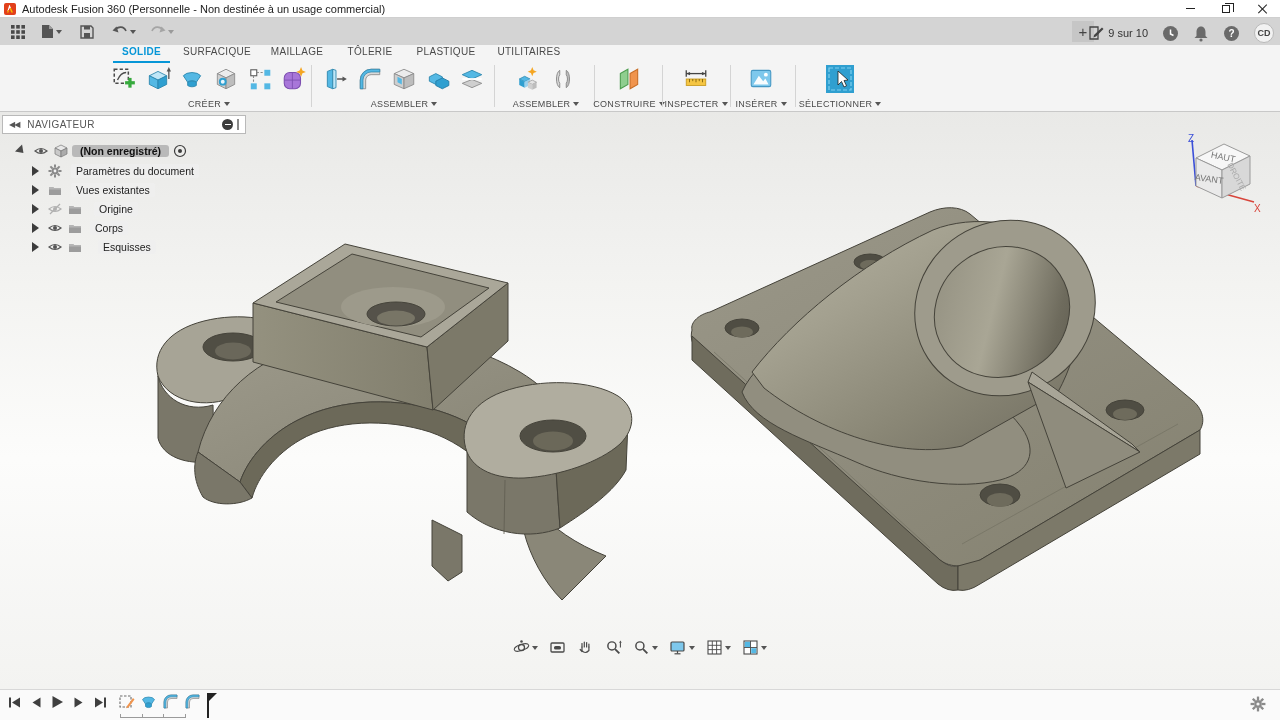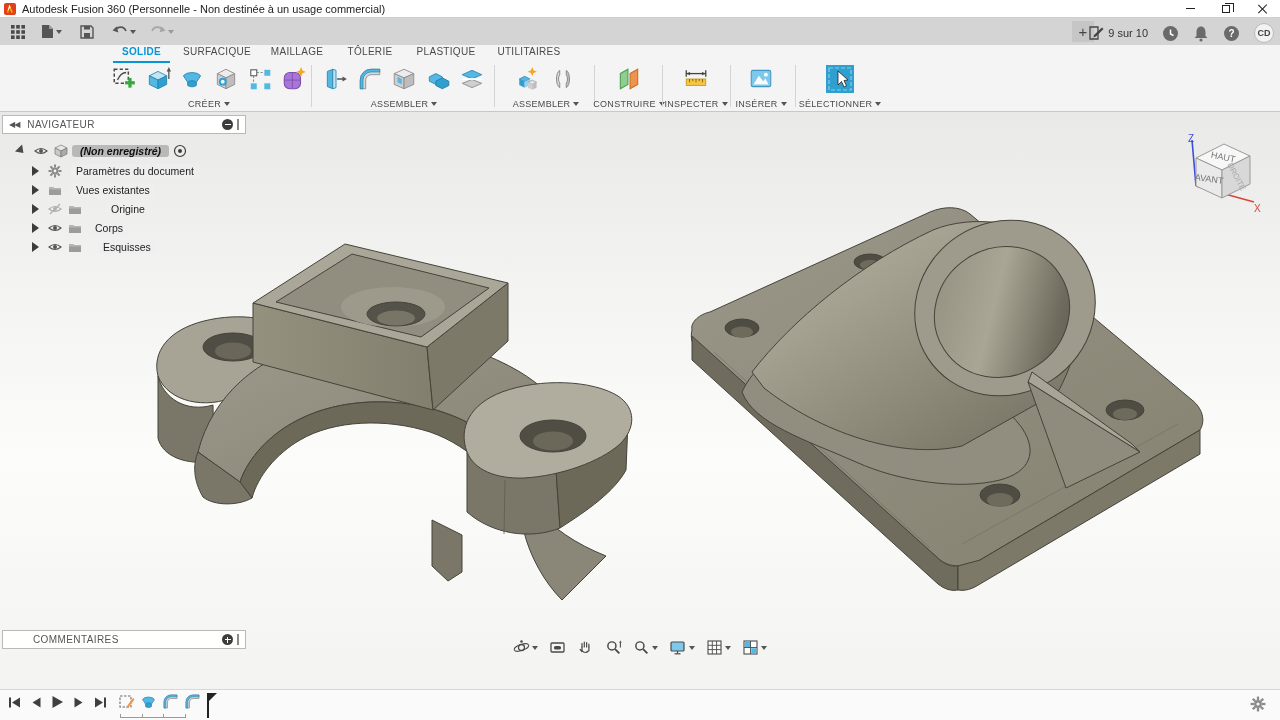--- a/index.html
+++ b/index.html
@@ -55,21 +55,21 @@
   .circle-btn { margin-left:auto; width:11px; height:11px; border-radius:50%; background:#3c3c3c; position:relative; }
   .circle-btn::after { content:""; position:absolute; left:2.5px; top:5px; width:6px; height:1.4px; background:#fff; }
   .circle-btn.plus::before { content:""; position:absolute; left:5px; top:2.5px; width:1.4px; height:6px; background:#fff; }
   .panel-grip { width:2px; height:11px; border-left:1px solid #8a8a8a; border-right:1px solid #8a8a8a; margin-left:4px; }
   .tree { position:relative; font-size:10.5px; color:#222; }
   .nav-row { position:absolute; left:0; height:19px; display:flex; align-items:center; }
   .tri { width:0; height:0; border-left:5px solid transparent; border-right:5px solid transparent; border-top:7px solid #4a4a4a; transform:rotate(-45deg); }
   .tri-r { width:0; height:0; border-top:5px solid transparent; border-bottom:5px solid transparent; border-left:7px solid #3c3c3c; background:transparent; }
   .ic14 { width:14px; height:14px; flex:none; }
   .lbl { background:rgba(238,238,238,.85); padding:1px 5px; border-radius:2px; white-space:nowrap; }
-  .lbl.root { background:#b9b9b9; font-weight:bold; color:#111; border-radius:3px; padding:0 8px;font-style:italic; }
+  .lbl.root { background:#b9b9b9; font-weight:bold; color:#111; border-radius:3px; padding:0 8px; }
 
   
   .viewcube { position:absolute; right:16px; top:16px; z-index:5; }
 
   
   .comments-bar { position:absolute; left:2px; bottom:40px; width:244px; height:19px; background:#fff; border:1px solid #b9b9b9; display:flex; align-items:center; font-size:10px; color:#555; letter-spacing:.4px; padding:0 6px; z-index:5; }
 
   
   .navbar3d { position:absolute; left:50%; transform:translateX(-50%); bottom:32px; display:flex; align-items:center; gap:7px; z-index:5; }
   .nb-item { display:flex; align-items:center; gap:2px; padding:1px 2px; }
@@ -538,21 +538,21 @@
         <span class="lbl" style="margin-left:9px">Vues existantes</span>
       </div>
       <div class="nav-row" style="top:65px;left:30px">
         <span class="tri-r"></span>
         <svg class="ic14" style="margin-left:9px">
             <use href="#i-eye-off"></use>
           </svg>
         <svg class="ic14" style="margin-left:6px">
             <use href="#i-folder"></use>
           </svg>
-        <span class="lbl" style="margin-left:24px">Origine</span>
+        <span class="lbl" style="margin-left:12px">Origine</span>
       </div>
       <div class="nav-row" style="top:84px;left:30px">
         <span class="tri-r"></span>
         <svg class="ic14" style="margin-left:9px">
             <use href="#i-eye"></use>
           </svg>
         <svg class="ic14" style="margin-left:6px">
             <use href="#i-folder"></use>
           </svg>
         <span class="lbl" style="margin-left:8px">Corps</span>
@@ -576,25 +576,20 @@
     <line x1="18" y1="58" x2="76" y2="74" stroke="#d8453b" stroke-width="1.6"></line>
     <text x="76" y="84" font-size="10" fill="#d8453b" font-family="Liberation Sans, sans-serif">X</text>
     <polygon points="18,30 46,16 72,28 44,42" fill="#f7f7f7" stroke="#9a9a9a" stroke-width="1"></polygon>
     <polygon points="18,30 44,42 44,70 18,58" fill="#eaeaea" stroke="#9a9a9a" stroke-width="1"></polygon>
     <polygon points="44,42 72,28 72,56 44,70" fill="#d8d8d8" stroke="#9a9a9a" stroke-width="1"></polygon>
     <text x="45" y="32" font-size="9" fill="#777" text-anchor="middle" transform="rotate(12 45 30)" font-family="Liberation Sans, sans-serif">HAUT</text>
     <text x="31" y="54" font-size="9" fill="#777" text-anchor="middle" transform="rotate(8 31 52)" font-family="Liberation Sans, sans-serif">AVANT</text>
     <text x="58" y="51" font-size="8" fill="#aaa" text-anchor="middle" transform="rotate(62 58 49)" font-family="Liberation Sans, sans-serif">DROITE</text>
   </svg>
 
-  <div class="comments-bar">
-    <span style="margin-left:24px">COMMENTAIRES</span>
-    <span class="circle-btn plus"></span>
-    <span class="panel-grip"></span>
-  </div>
 
   <div class="navbar3d">
     <span class="nb-item">
       <svg width="17" height="17" viewBox="0 0 17 17">
           <circle cx="8.5" cy="8.5" r="3" fill="none" stroke="#4a4a4a" stroke-width="1.3"></circle>
           <ellipse cx="8.5" cy="8.5" rx="7.5" ry="3" fill="none" stroke="#4a4a4a" stroke-width="1" transform="rotate(-18 8.5 8.5)"></ellipse>
           <circle cx="8.5" cy="2.5" r="1.3" fill="#4a4a4a"></circle>
         </svg>
       <span class="caret"></span>
     </span>

